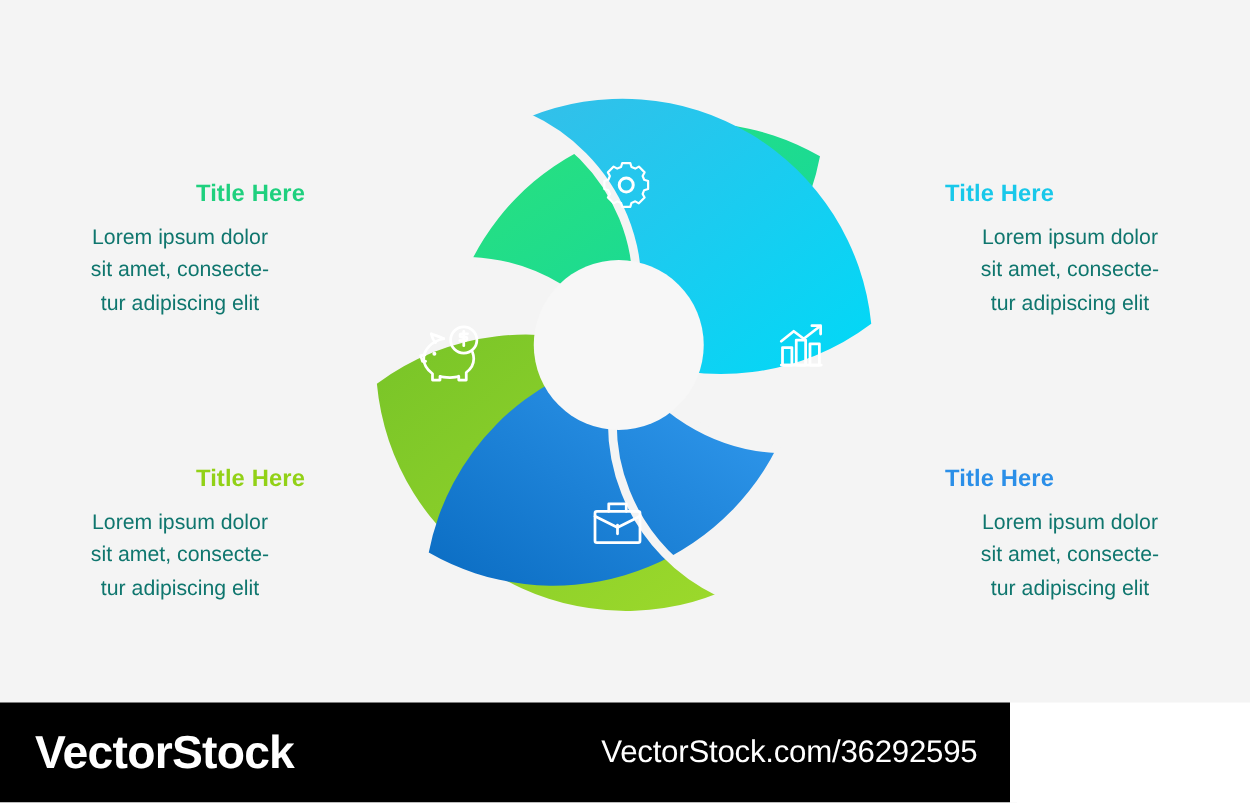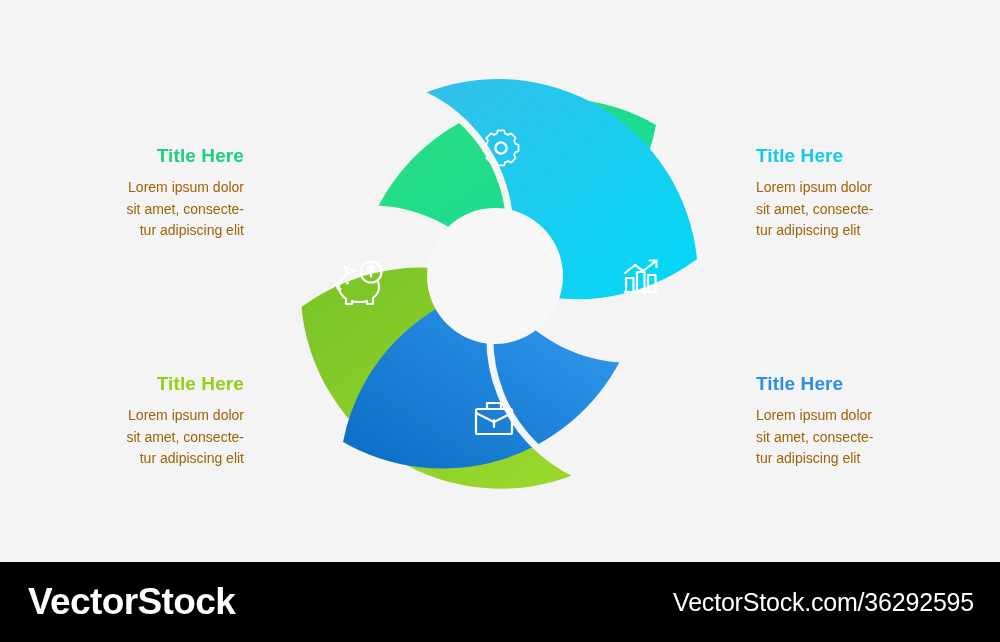--- a/index.html
+++ b/index.html
@@ -38,24 +38,25 @@
     width: 200px;
   }
   .txt-block .title {
     font-size: 19px;
     font-weight: bold;
     line-height: 1.1;
     margin: 0 0 10px 0;
     letter-spacing: .1px;
   }
   .txt-block .desc {
-    font-size: 14px;
+    font-size: 17px;
     line-height: 1.55;
-    color: #a16207;
+    color: #0f766e;
     margin: 0;
+    text-align: center;
   }
 
   .tb-left  { text-align: right; }
   .tb-right { text-align: left; }
 
   #block-tl { left: 44px;  top: 146px; }
   #block-bl { left: 44px;  top: 374px; }
   #block-tr { left: 756px; top: 146px; }
   #block-br { left: 756px; top: 374px; }
 
@@ -67,21 +68,21 @@
     width: 440px;
     height: 440px;
   }
   #diagram svg { display: block; width: 440px; height: 440px; }
 
   
   .footer {
     position: absolute;
     left: 0;
     top: 562px;
-    width: 1000px;
+    width: 808px;
     height: 80px;
     background: #000000;
   }
   .footer .brand {
     position: absolute;
     left: 28px;
     top: 50%;
     transform: translateY(-50%);
     color: #ffffff;
     font-size: 37px;

